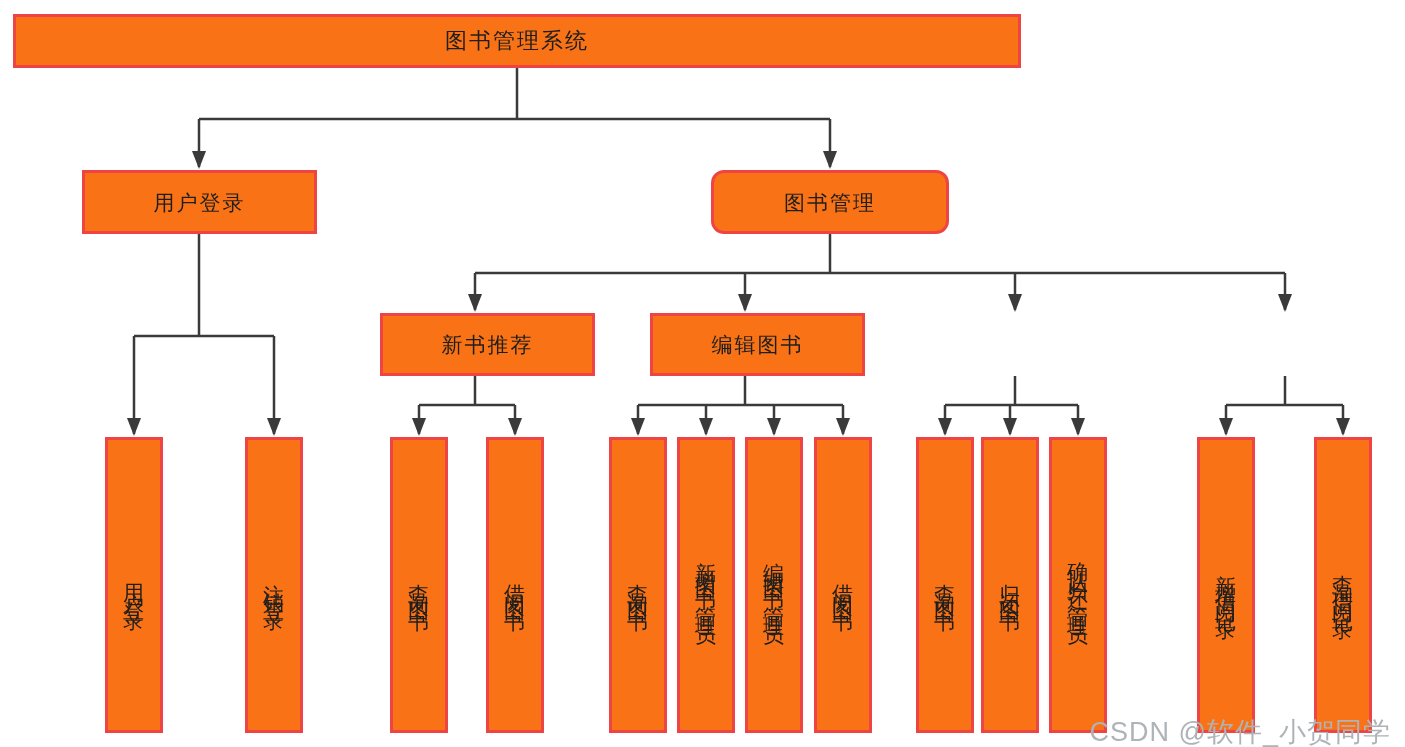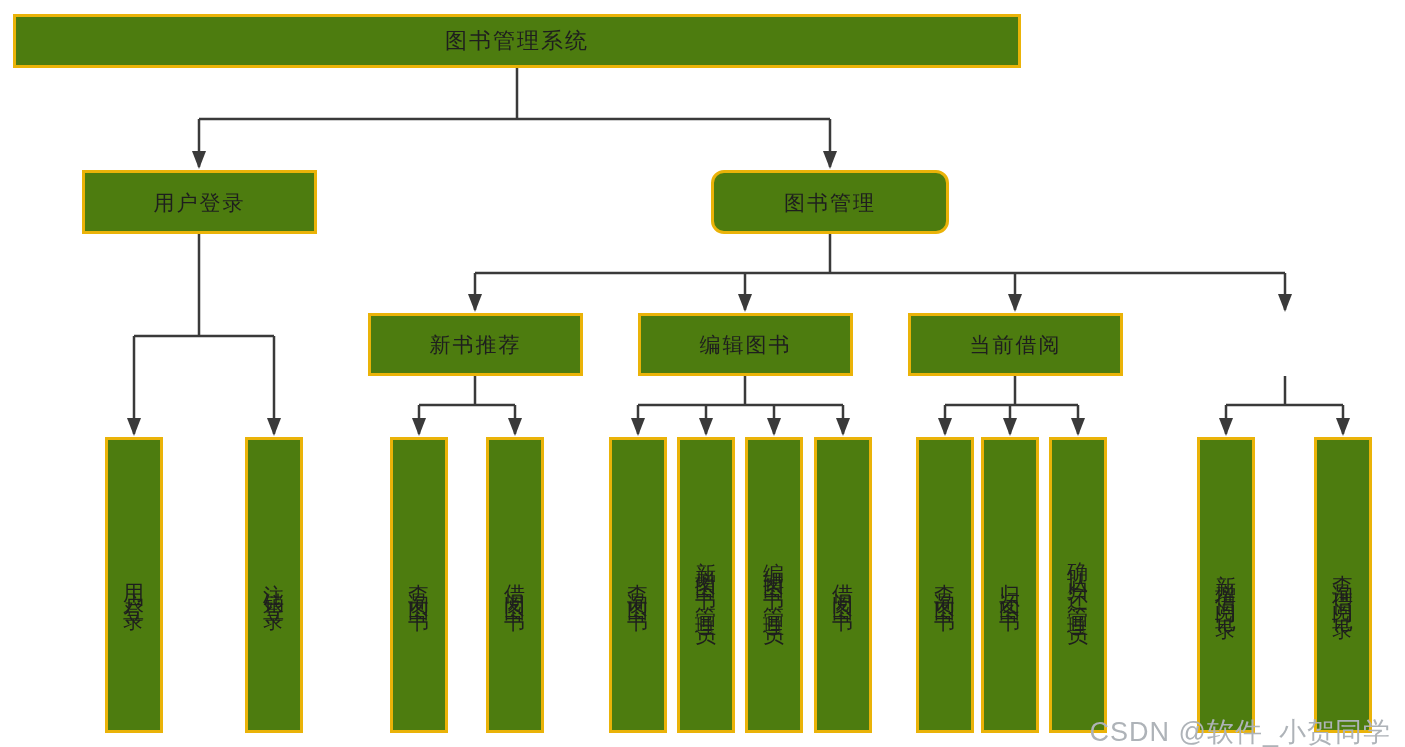--- a/index.html
+++ b/index.html
@@ -2,29 +2,29 @@
 <html><head>
 <meta charset="utf-8">
 <style>
   html,body{margin:0;padding:0;background:#ffffff;}
   .canvas{
     position:relative;width:1405px;height:747px;background:#ffffff;
     font-family:"Liberation Sans",sans-serif;overflow:hidden;color:#1e1e1e;
   }
   .wires{position:absolute;left:0;top:0;width:1405px;height:747px;}
   .box{
-    position:absolute;box-sizing:border-box;background:#4d7c0f;
-    border:3px solid #eab308;display:flex;align-items:center;justify-content:center;
+    position:absolute;box-sizing:border-box;background:#f97316;
+    border:3px solid #ef4444;display:flex;align-items:center;justify-content:center;
     text-align:center;line-height:1;
   }
   .hbox{font-size:21px;letter-spacing:2px;}
   .root{left:13px;top:14px;width:1008px;height:54px;font-size:22px;}
   .lv2a{left:82px;top:170px;width:235px;height:64px;}
   .lv2b{left:711px;top:170px;width:238px;height:64px;border-radius:13px;}
-  .lv3{top:313px;width:215px;height:63px;}
+  .lv3{top:313px;width:215px;height:63px;margin-left:12px;}
   .l3a{left:368px;} .l3b{left:638px;} .l3c{left:908px;} .l3d{left:1178px;}
   .leaf{
     top:437px;width:58px;height:296px;
     writing-mode:vertical-rl;text-orientation:mixed;
     font-size:21px;letter-spacing:9px;
   }
   .f105{left:105px;} .f245{left:245px;}
   .f390{left:390px;} .f486{left:486px;}
   .f609{left:609px;} .f677{left:677px;} .f745{left:745px;} .f814{left:814px;}
   .f916{left:916px;} .f981{left:981px;} .f1049{left:1049px;}
@@ -83,21 +83,20 @@
     </g>
   </svg>
 
   <div class="box hbox root">图书管理系统</div>
 
   <div class="box hbox lv2a">用户登录</div>
   <div class="box hbox lv2b">图书管理</div>
 
   <div class="box hbox lv3 l3a">新书推荐</div>
   <div class="box hbox lv3 l3b">编辑图书</div>
-  <div class="box hbox lv3 l3c">当前借阅</div>
 
   <div class="box leaf f105">用户登录</div>
   <div class="box leaf f245">注销登录</div>
 
   <div class="box leaf f390">查询图书</div>
   <div class="box leaf f486">借阅图书</div>
 
   <div class="box leaf f609">查询图书</div>
   <div class="box leaf f677">新增图书（管理员）</div>
   <div class="box leaf f745">编辑图书（管理员）</div>

